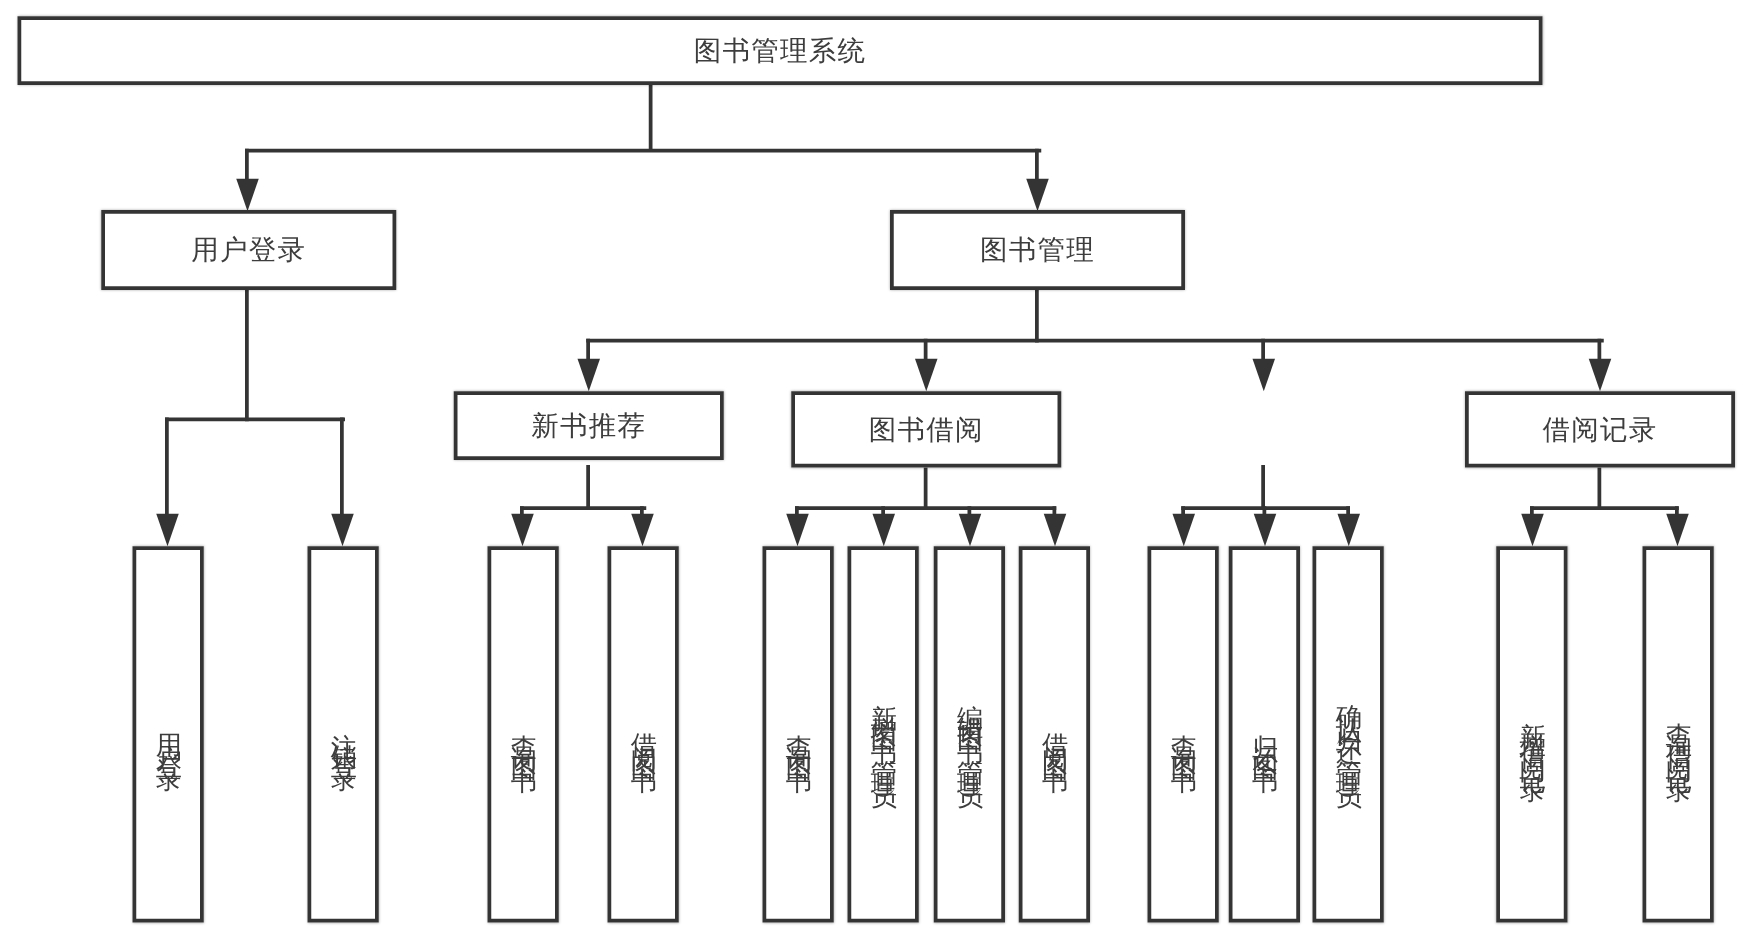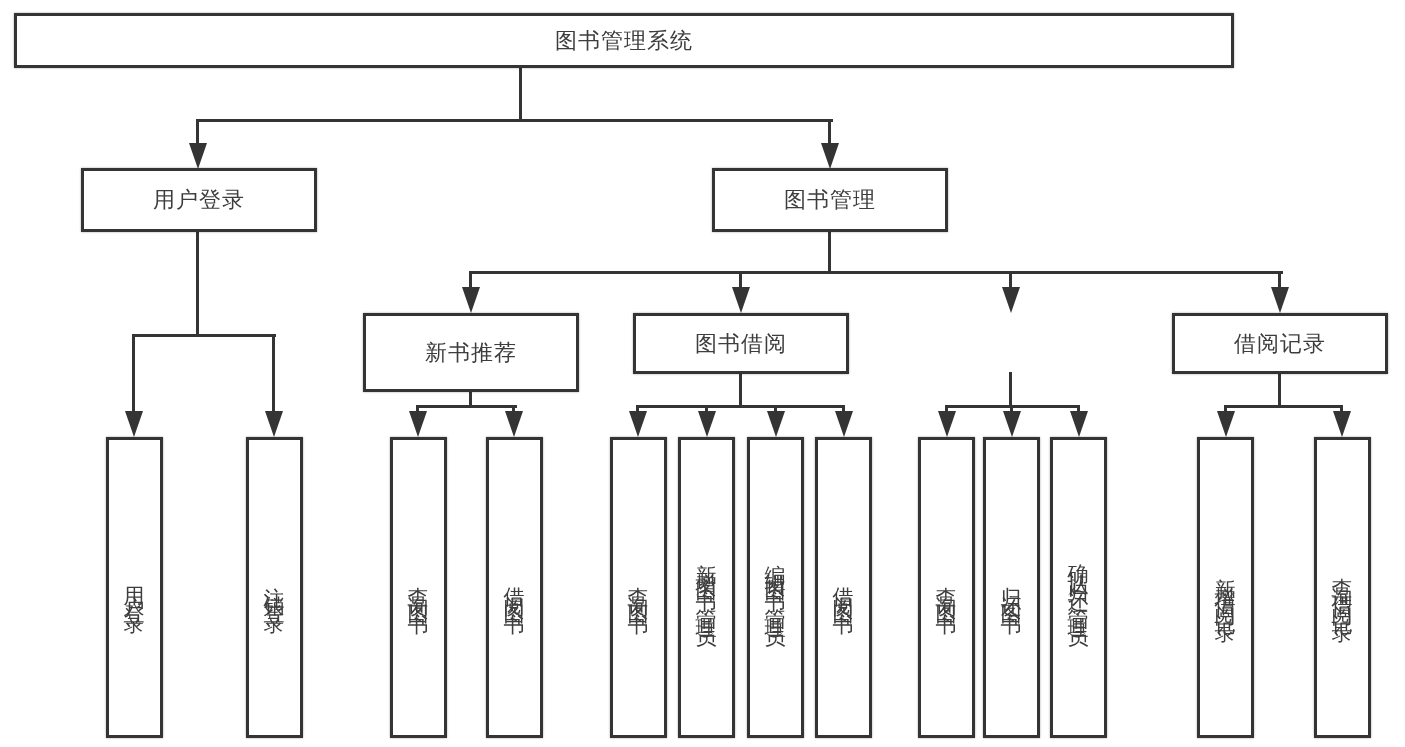--- a/index.html
+++ b/index.html
@@ -100,21 +100,21 @@
     <span class="lbl-h">图书管理系统</span>
   </div>
 
   <div class="node" style="left:81px;top:168px;width:236px;height:64px;">
     <span class="lbl-h">用户登录</span>
   </div>
   <div class="node" style="left:712px;top:168px;width:236px;height:64px;">
     <span class="lbl-h">图书管理</span>
   </div>
 
-  <div class="node" style="left:363px;top:313px;width:216px;height:79px;">
+  <div class="node" style="left:363px;top:313px;width:216px;height:55px;">
     <span class="lbl-h">新书推荐</span>
   </div>
   <div class="node" style="left:633px;top:313px;width:216px;height:61px;font-family:Liberation Mono, monospace;">
     <span class="lbl-h">图书借阅</span>
   </div>
   <div class="node" style="left:1172px;top:313px;width:216px;height:61px;">
     <span class="lbl-h">借阅记录</span>
   </div>
 
   <div class="node leaf" style="left:106px;top:437px;width:57px;height:301px;">

